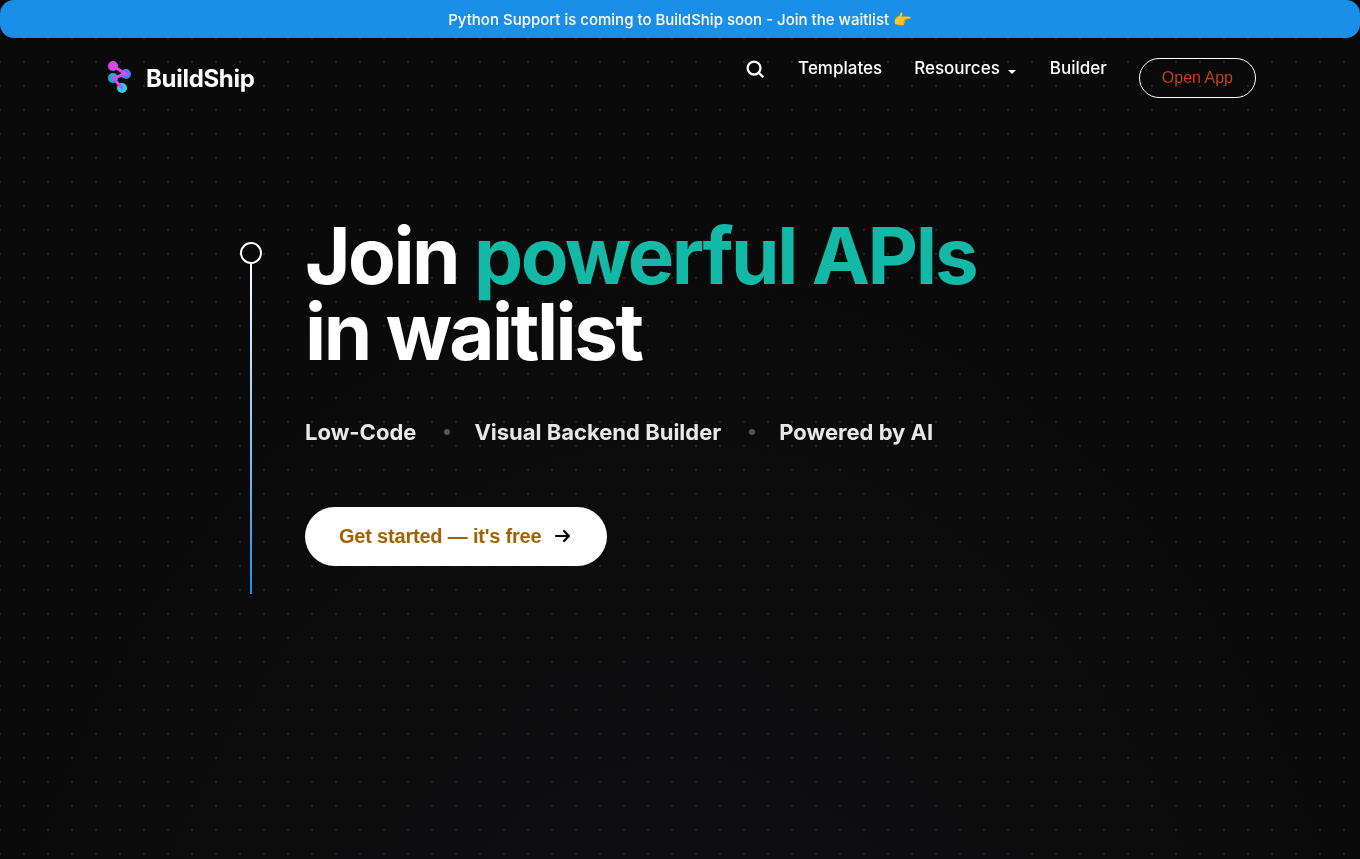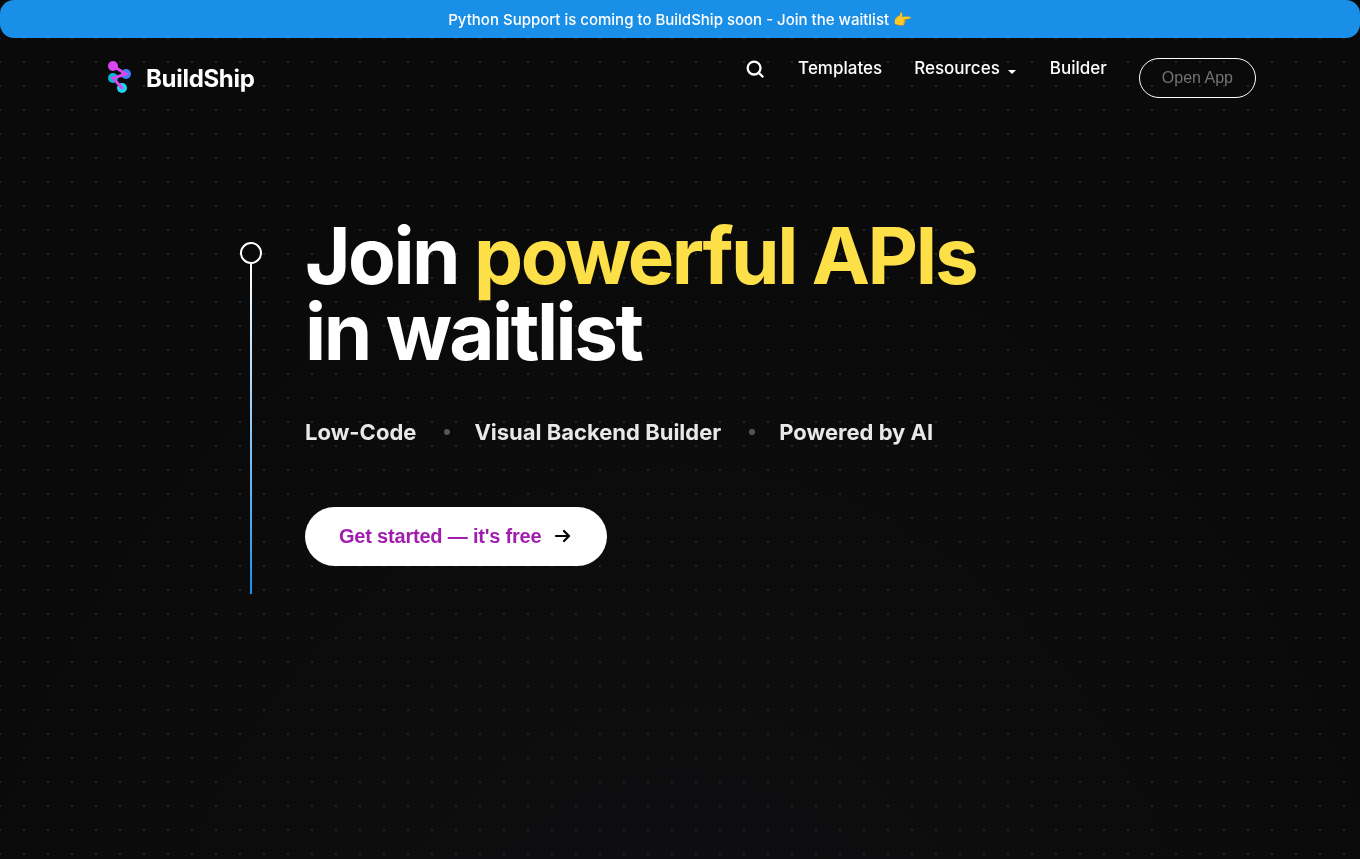--- a/index.html
+++ b/index.html
@@ -112,21 +112,21 @@
       height: 12px;
     }
     
     .open-app-btn {
       font-size: 16px;
       font-weight: 500;
       padding: 10px 22px;
       border: 1.5px solid #ffffff;
       border-radius: 999px;
       background: transparent;
-      color: #737373;
+      color: #c2410c;
       cursor: pointer;
     }
     
     .hero {
       position: relative;
       z-index: 5;
       padding-left: 240px;
       padding-top: 100px;
     }
     
@@ -157,21 +157,21 @@
     }
     
     .hero-title {
       font-size: 78px;
       font-weight: 700;
       line-height: 0.98;
       letter-spacing: -2.5px;
     }
     
     .hero-title-highlight {
-      color: #fde047;
+      color: #14b8a6;
     }
     
     .hero-subtitle-row {
       display: flex;
       gap: 58px;
       margin-top: 48px;
       font-size: 22px;
       font-weight: 700;
       color: #e8e8e8;
     }
@@ -195,21 +195,21 @@
     .hero-subtitle-item:first-child::before {
       display: none;
     }
     
     .cta-btn {
       margin-top: 62px;
       display: inline-flex;
       align-items: center;
       gap: 12px;
       background: #ffffff;
-      color: #a21caf;
+      color: #a16207;
       font-size: 20px;
       font-weight: 700;
       padding: 18px 34px;
       border-radius: 999px;
       border: none;
       cursor: pointer;
       letter-spacing: -0.2px;
     }
     
     .arrow-right {

